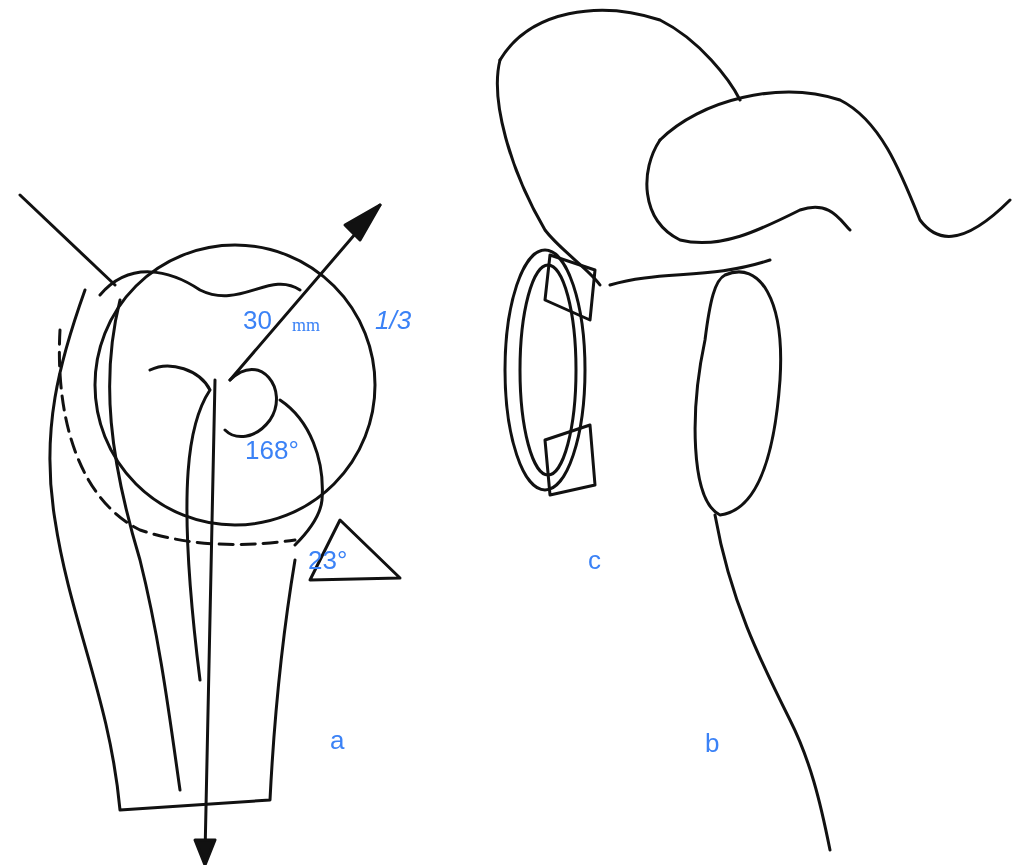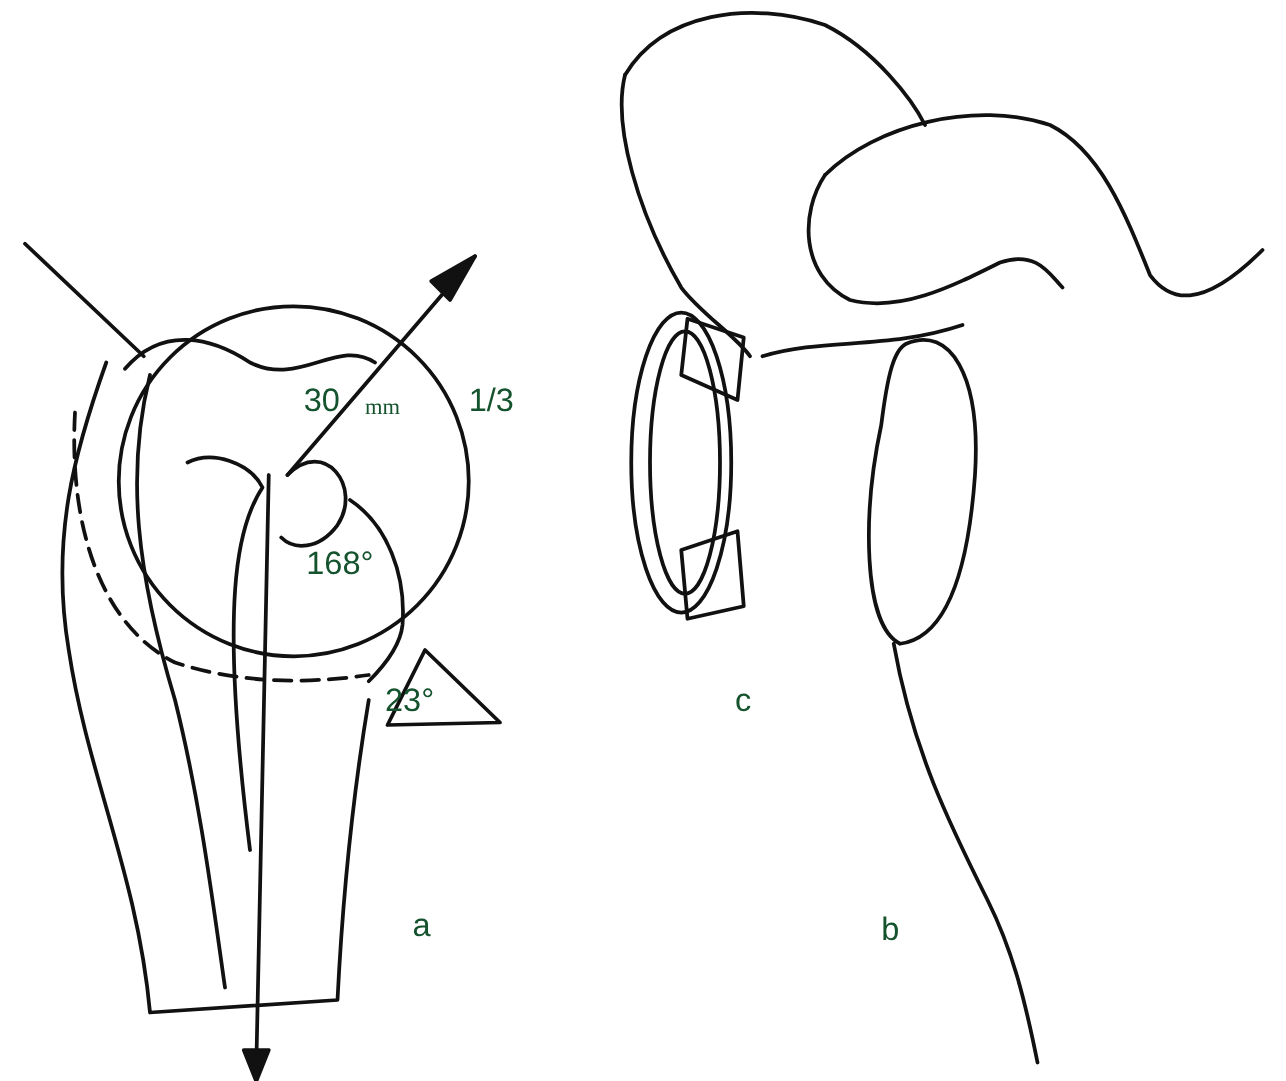--- a/index.html
+++ b/index.html
@@ -1,18 +1,18 @@
 <!DOCTYPE html>
 <html><head>
 <meta charset="utf-8">
 <style>
   html, body { margin:0; padding:0; background:#ffffff; }
   #canvas { position:relative; width:1029px; height:865px; overflow:hidden; background:#fff; }
   svg { position:absolute; left:0; top:0; }
-  .lbl { position:absolute; font-family:"Liberation Sans", sans-serif; color:#14532d; font-size:26px; }
+  .lbl { position:absolute; font-family:"Liberation Sans", sans-serif; color:#3b82f6; font-size:26px; }
 </style>
 </head>
 <body>
 
 <div id="canvas">
   <svg width="1029" height="865" viewBox="0 0 1029 865" fill="none" stroke="#111" stroke-width="3" stroke-linecap="round" stroke-linejoin="round">
 
     <g>
       <circle cx="235" cy="385" r="140"></circle>
       <path d="M20 195 L115 285"></path>
@@ -43,19 +43,19 @@
       <path d="M660 140 C700 100 780 80 840 100 C880 120 900 170 920 220 C935 240 960 250 1010 200"></path>
       <path d="M660 140 C640 170 640 220 680 240 C720 250 760 230 800 210 C830 200 840 220 850 230"></path>
       <path d="M610 285 C660 270 710 280 770 260"></path>
       <path d="M725 275 C760 260 785 300 780 380 C775 450 760 510 720 515 C690 500 690 410 705 340 C710 300 715 280 725 275 Z"></path>
       <path d="M715 515 C730 600 760 660 790 720 C810 760 820 800 830 850"></path>
     </g>
   </svg>
 
   <span class="lbl" style="left:243px;top:305px;">30</span>
   <span class="lbl" style="left:292px;top:315px;font-size:18px;font-family:Liberation Serif, serif;">mm</span>
-  <span class="lbl" style="left:375px;top:305px;">1/3</span>
+  <span class="lbl" style="left:375px;top:305px;font-style:italic;">1/3</span>
   <span class="lbl" style="left:245px;top:435px;">168°</span>
   <span class="lbl" style="left:308px;top:545px;">23°</span>
   <span class="lbl" style="left:330px;top:725px;">a</span>
   <span class="lbl" style="left:705px;top:728px;">b</span>
   <span class="lbl" style="left:588px;top:545px;">c</span>
 </div>
 
 </body></html>

